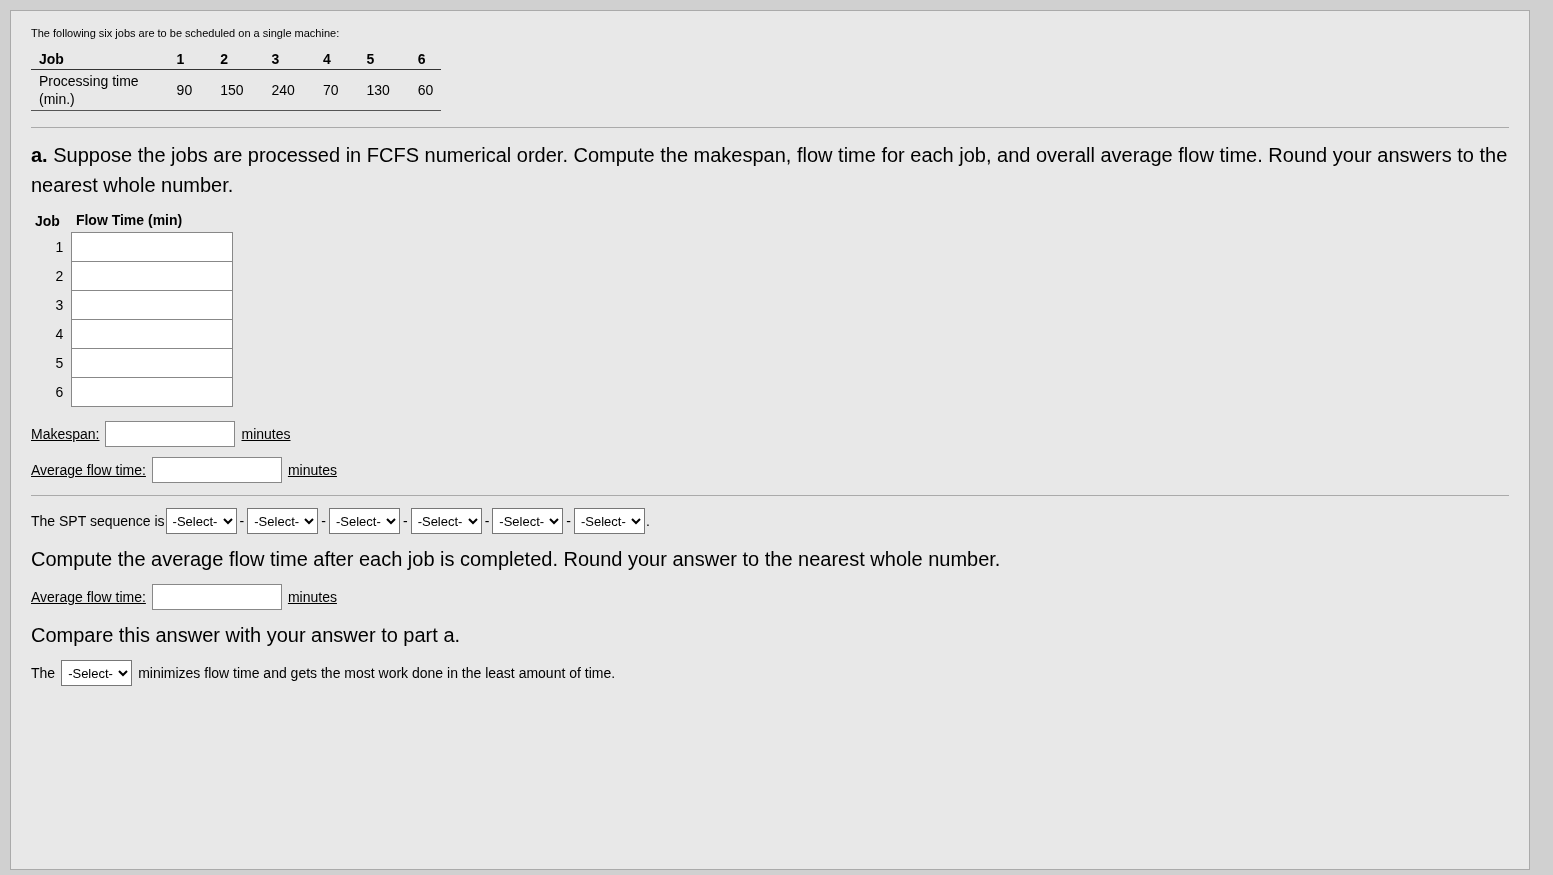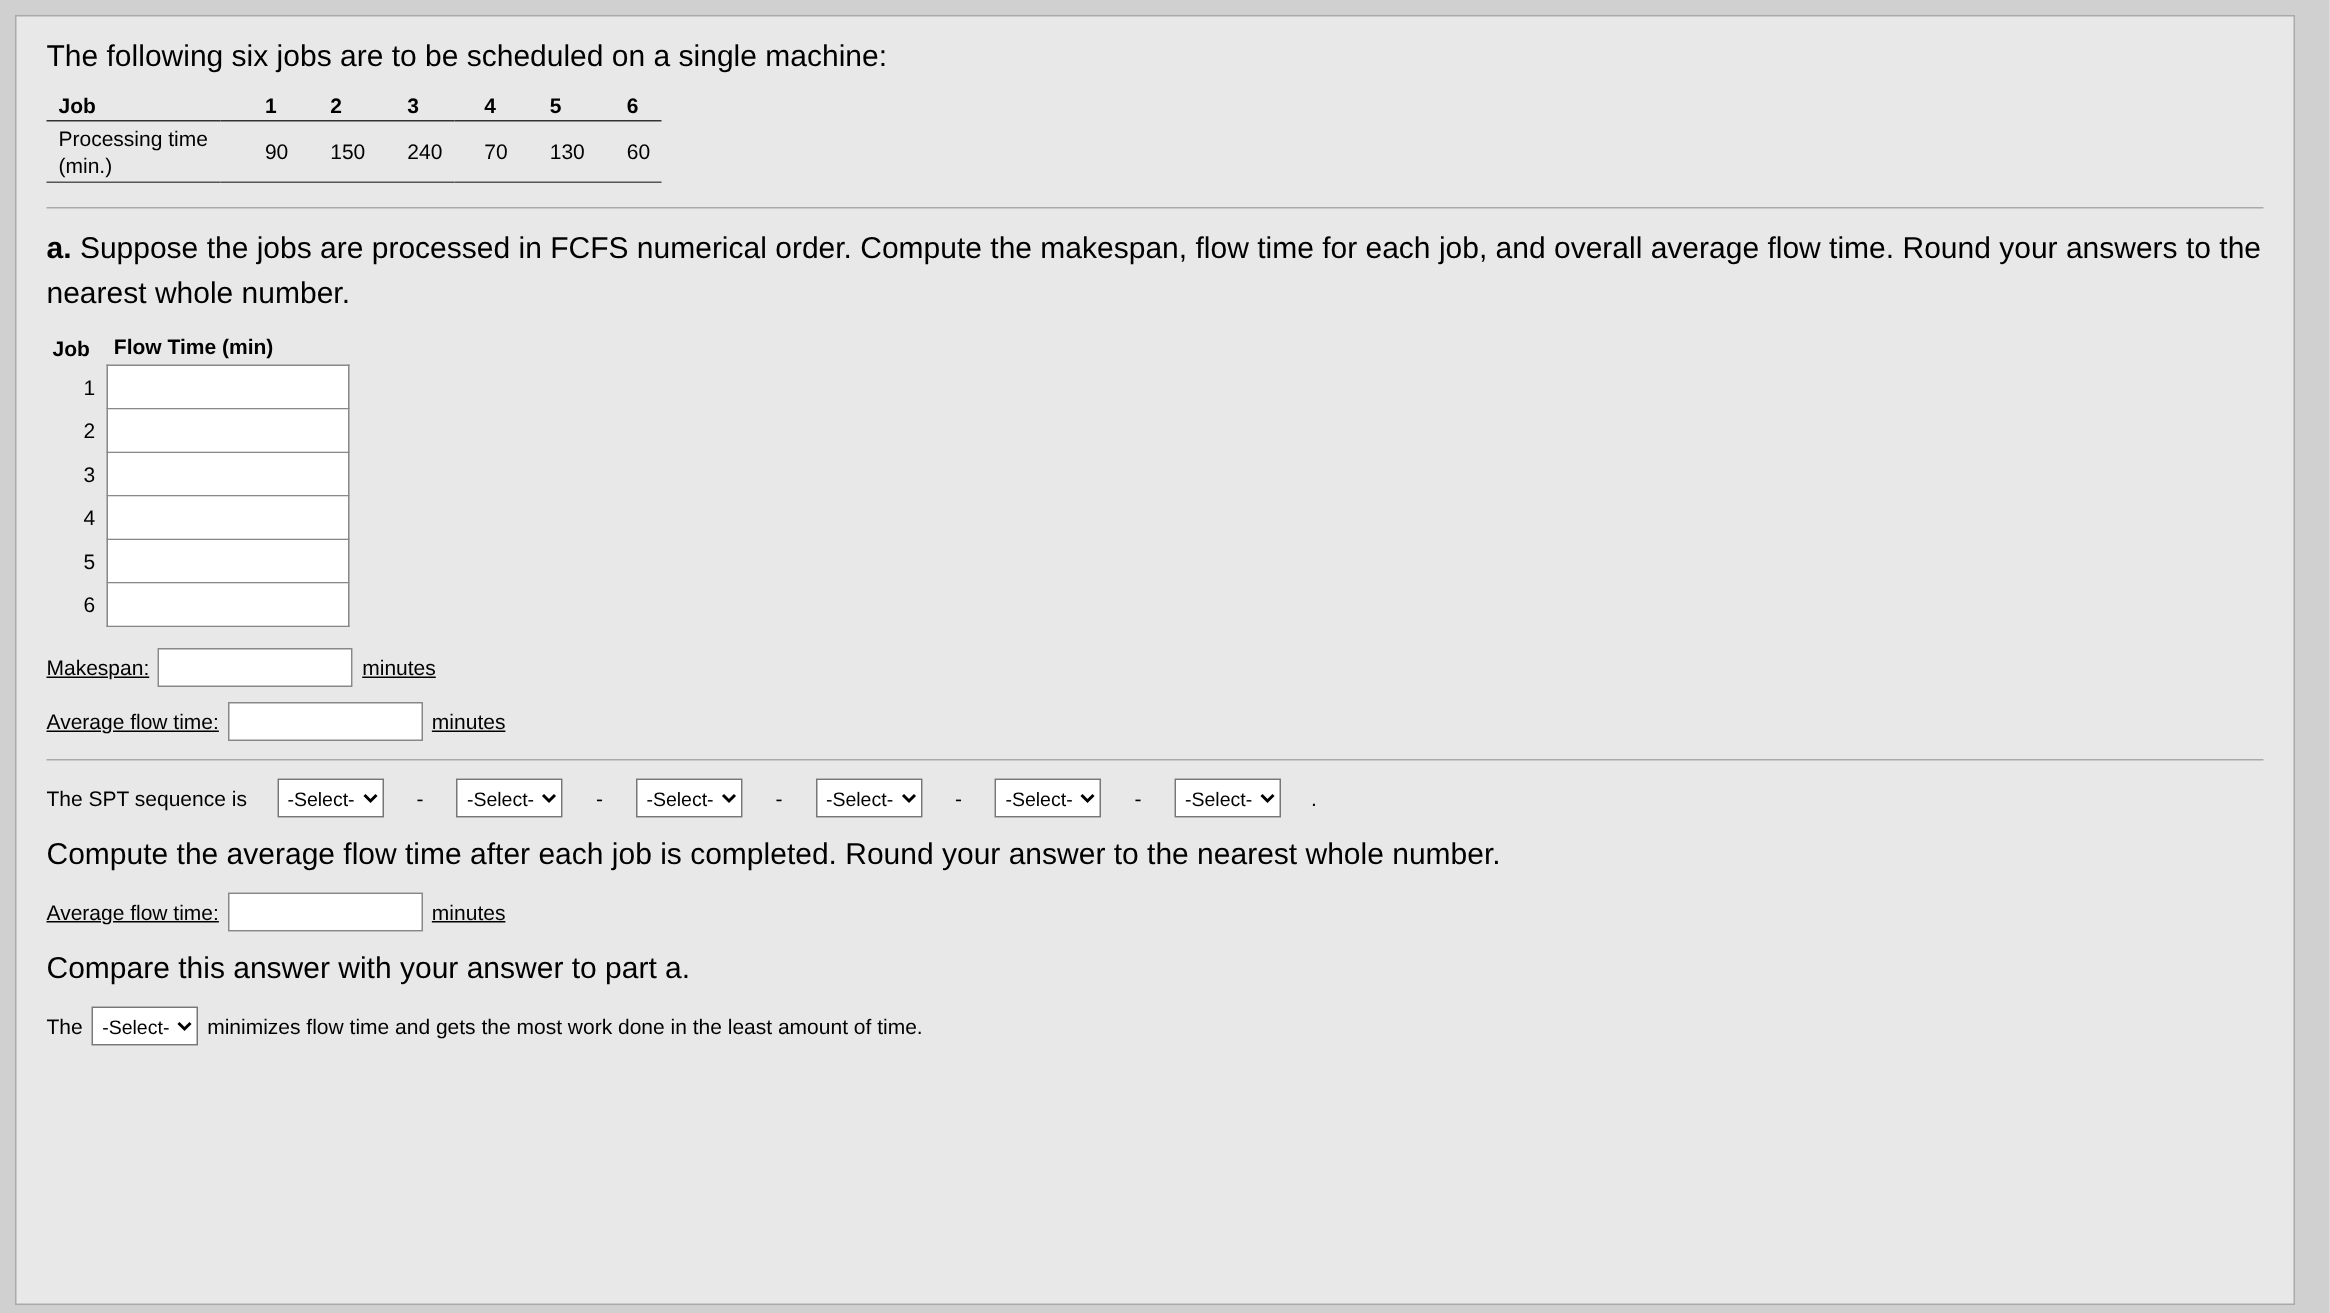--- a/index.html
+++ b/index.html
@@ -10,21 +10,21 @@
       padding: 10px;
     }
     .main-container {
       background: #e8e8e8;
       border: 1px solid #aaa;
       padding: 16px 20px;
       max-width: 1520px;
       min-height: 860px;
     }
     .intro-text {
-      font-size: 20px;
+      font-size: 11px;
       margin-bottom: 10px;
     }
     .job-table {
       border-collapse: collapse;
       margin-bottom: 16px;
     }
     .job-table td, .job-table th {
       padding: 2px 8px;
       font-size: 14px;
     }
@@ -82,21 +82,21 @@
       width: 130px;
       height: 26px;
       border: 1px solid #888;
       background: #fff;
       font-size: 14px;
       padding: 2px 4px;
     }
     .spt-row {
       display: flex;
       align-items: center;
-      gap: 20px;
+      gap: 1px;
       margin-bottom: 10px;
       font-size: 14px;
       flex-wrap: wrap;
     }
     .spt-row select {
       height: 26px;
       border: 1px solid #777;
       background: #fff;
       font-size: 13px;
       padding: 0 2px;

